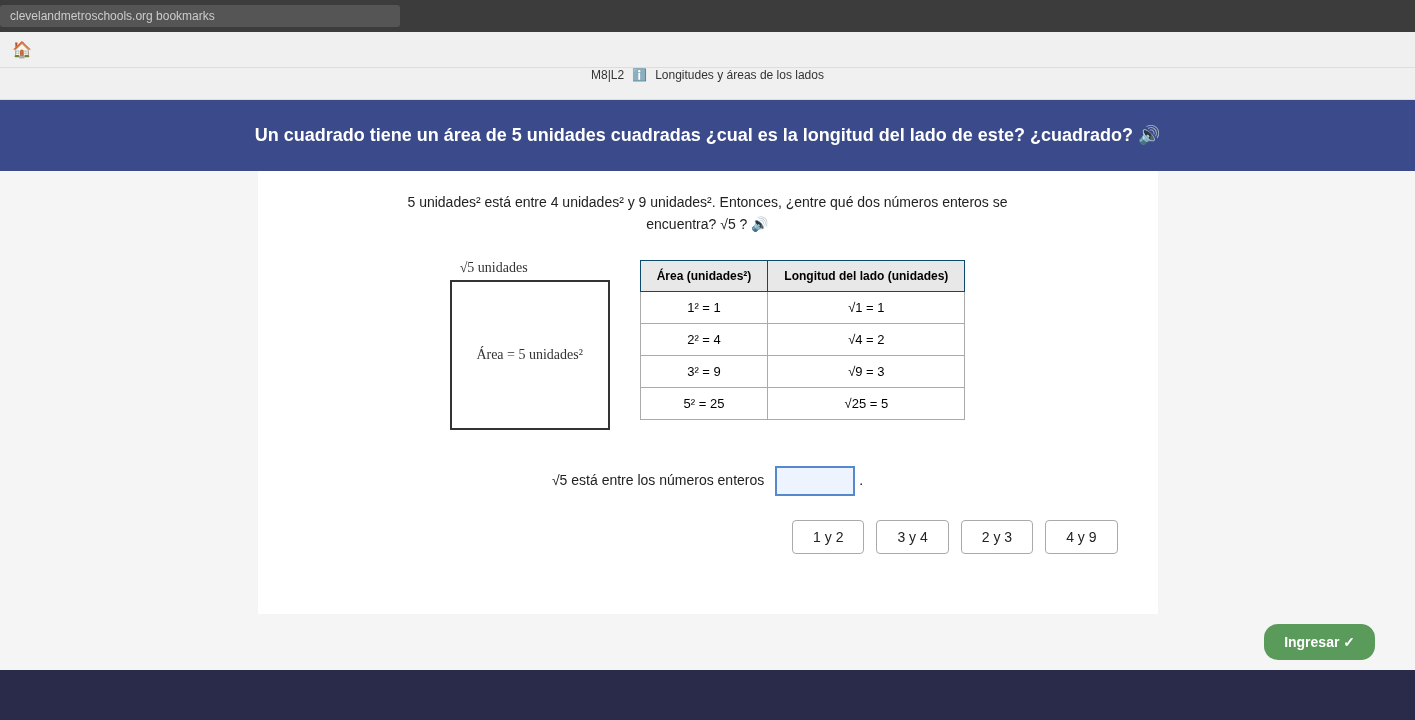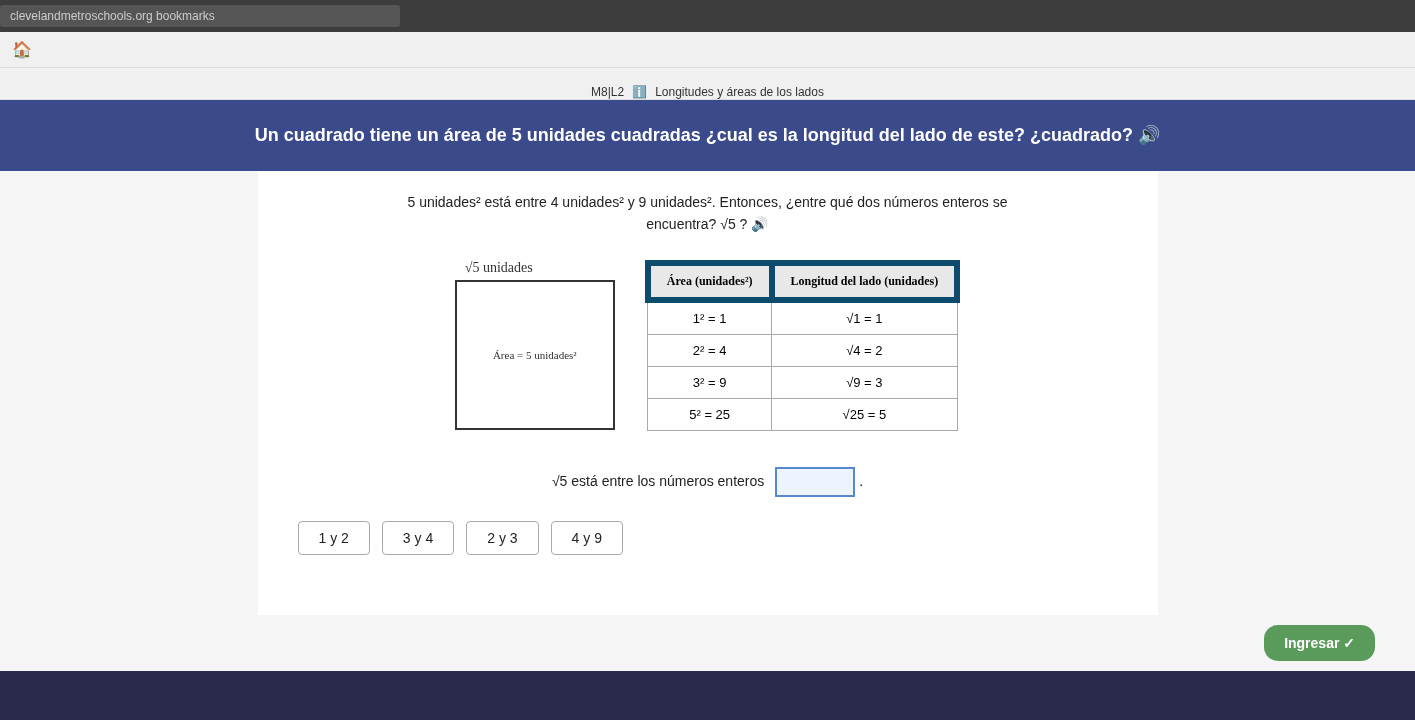--- a/index.html
+++ b/index.html
@@ -40,21 +40,21 @@
     }
     .home-icon {
       font-size: 16px;
       color: #555;
     }
 
     .lesson-header-bar {
       background: #f0f0f0;
       height: 32px;
       display: flex;
-      align-items: flex-end;
+      align-items: flex-start;
       justify-content: center;
       font-size: 12px;
       color: #333;
       gap: 8px;
       border-bottom: 1px solid #ddd;
     }
 
     .question-banner {
       background: #3a4a8a;
       color: white;
@@ -101,38 +101,37 @@
       margin-left: 10px;
     }
     .square-box {
       width: 160px;
       height: 150px;
       border: 2px solid #333;
       background: #fff;
       display: flex;
       align-items: center;
       justify-content: center;
-      font-size: 11px;
+      font-size: 14px;
       color: #333;
       position: relative;
     }
 
     
     .reference-table {
       border-collapse: collapse;
       font-size: 13px;
     }
     .reference-table th {
       background: #e8e8e8;
-      border: 6px solid #0c4a6e;
+      border: 1px solid #0c4a6e;
       padding: 8px 16px;
       text-align: center;
       font-weight: bold;
       font-size: 12px;
-      font-family: Liberation Serif, serif;
     }
     .reference-table td {
       border: 1px solid #aaa;
       padding: 8px 20px;
       text-align: center;
     }
 
     
     .answer-section {
       text-align: center;
@@ -153,21 +152,21 @@
       margin-left: 6px;
       vertical-align: middle;
     }
     .answer-period {
       font-size: 14px;
     }
 
     
     .choices-row {
       display: flex;
-      justify-content: flex-start;
+      justify-content: flex-end;
       gap: 12px;
       margin-bottom: 30px;
     }
     .choice-btn {
       background: #fff;
       border: 1px solid #aaa;
       border-radius: 4px;
       padding: 8px 20px;
       font-size: 14px;
       cursor: pointer;

